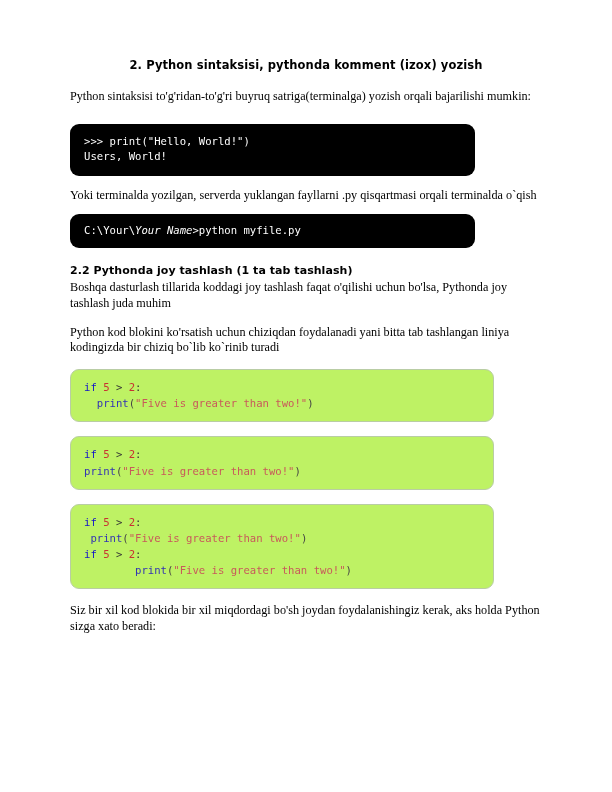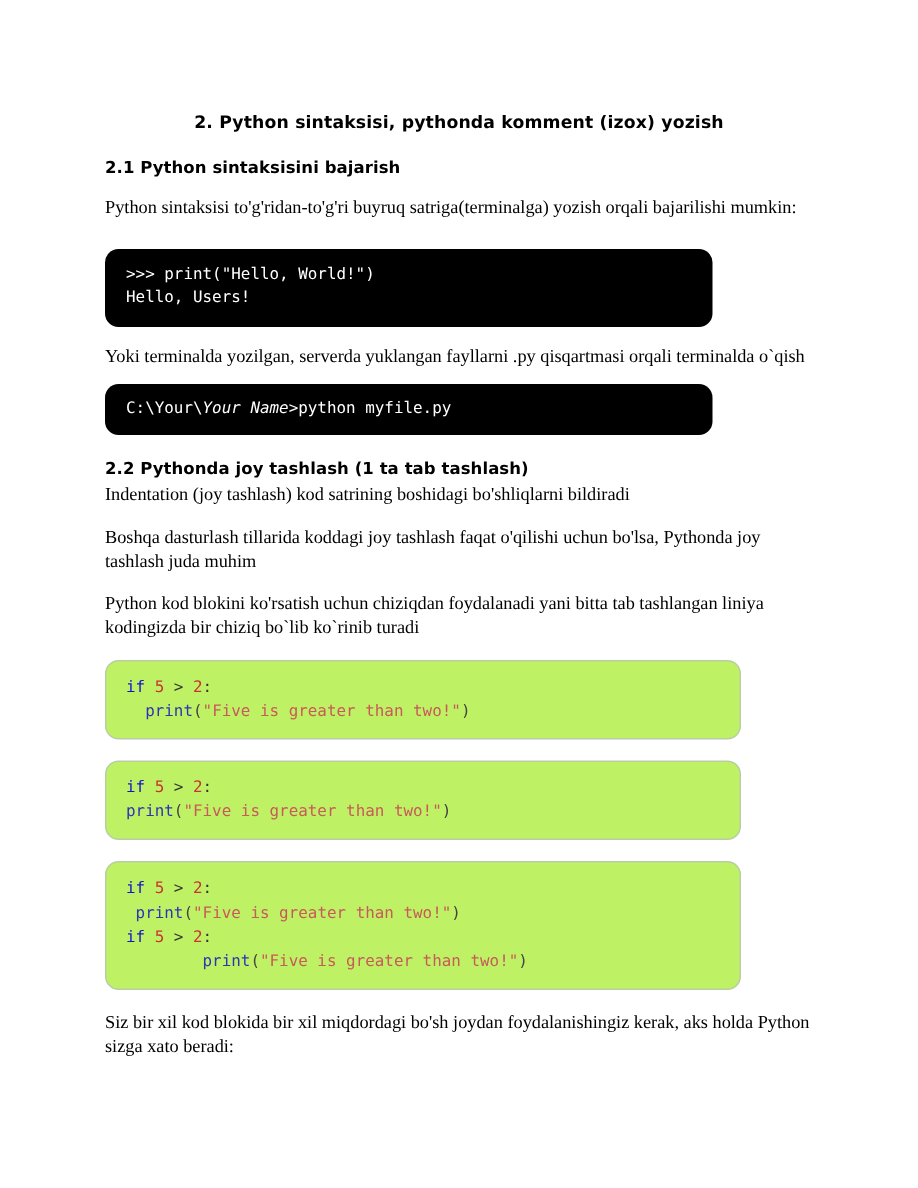--- a/index.html
+++ b/index.html
@@ -10,21 +10,21 @@
   body {
     width: 612px;
     height: 792px;
     position: relative;
     font-family: "Liberation Serif", serif;
     color: #000000;
     overflow: hidden;
   }
   .page {
     position: absolute;
-    left: 0; top: 16px;
+    left: 0; top: 0;
     width: 612px;
     height: 601px;
     box-sizing: border-box;
     padding: 58px 70px 40px 70px;
   }
   .doc-title {
     font-family: "DejaVu Sans", sans-serif;
     font-weight: bold;
     font-size: 11.5px;
     text-align: center;
@@ -96,36 +96,34 @@
   .punct { color: #444444; }
   .spacer-sm { height: 6px; }
 </style>
 </head>
 <body>
 
 <div class="page">
 
   <h1 class="doc-title">2. Python sintaksisi, pythonda komment (izox) yozish</h1>
 
-  <h2 class="h2">2.1 Python sintaksisini bajarish</h2>
 
   <p class="body">Python sintaksisi to'g'ridan-to'g'ri buyruq satriga(terminalga) yozish orqali bajarilishi mumkin:</p>
 
   <div class="spacer-sm"></div>
 
   <div class="terminal"><span>&gt;&gt;&gt; </span><span>print("Hello, World!")</span>
-<span>Hello, Users!</span></div>
+<span>Users, World!</span></div>
 
   <p class="body tight">Yoki terminalda yozilgan, serverda yuklangan fayllarni .py qisqartmasi orqali terminalda o`qish</p>
 
   <div class="terminal single"><span>C:\Your\</span><em>Your Name</em><span>&gt;python myfile.py</span></div>
 
   <h2 class="h2 second">2.2 Pythonda joy tashlash (1 ta tab tashlash)</h2>
 
-  <p class="body">Indentation (joy tashlash) kod satrining boshidagi bo'shliqlarni bildiradi</p>
 
   <p class="body">Boshqa dasturlash tillarida koddagi joy tashlash faqat o'qilishi uchun bo'lsa, Pythonda joy tashlash juda muhim</p>
 
   <p class="body">Python kod blokini ko'rsatish uchun chiziqdan foydalanadi yani bitta tab tashlangan liniya kodingizda bir chiziq bo`lib ko`rinib turadi</p>
 
   <div class="codeblock"><span class="ln"><span class="kw">if </span><span class="num">5</span><span class="op"> &gt; </span><span class="num">2</span><span class="op">:</span></span><span class="ln"><span>  </span><span class="fn">print</span><span class="punct">(</span><span class="str">"Five is greater than two!"</span><span class="punct">)</span></span></div>
 
 
   <div class="codeblock"><span class="ln"><span class="kw">if </span><span class="num">5</span><span class="op"> &gt; </span><span class="num">2</span><span class="op">:</span></span><span class="ln"><span class="fn">print</span><span class="punct">(</span><span class="str">"Five is greater than two!"</span><span class="punct">)</span></span></div>
 

